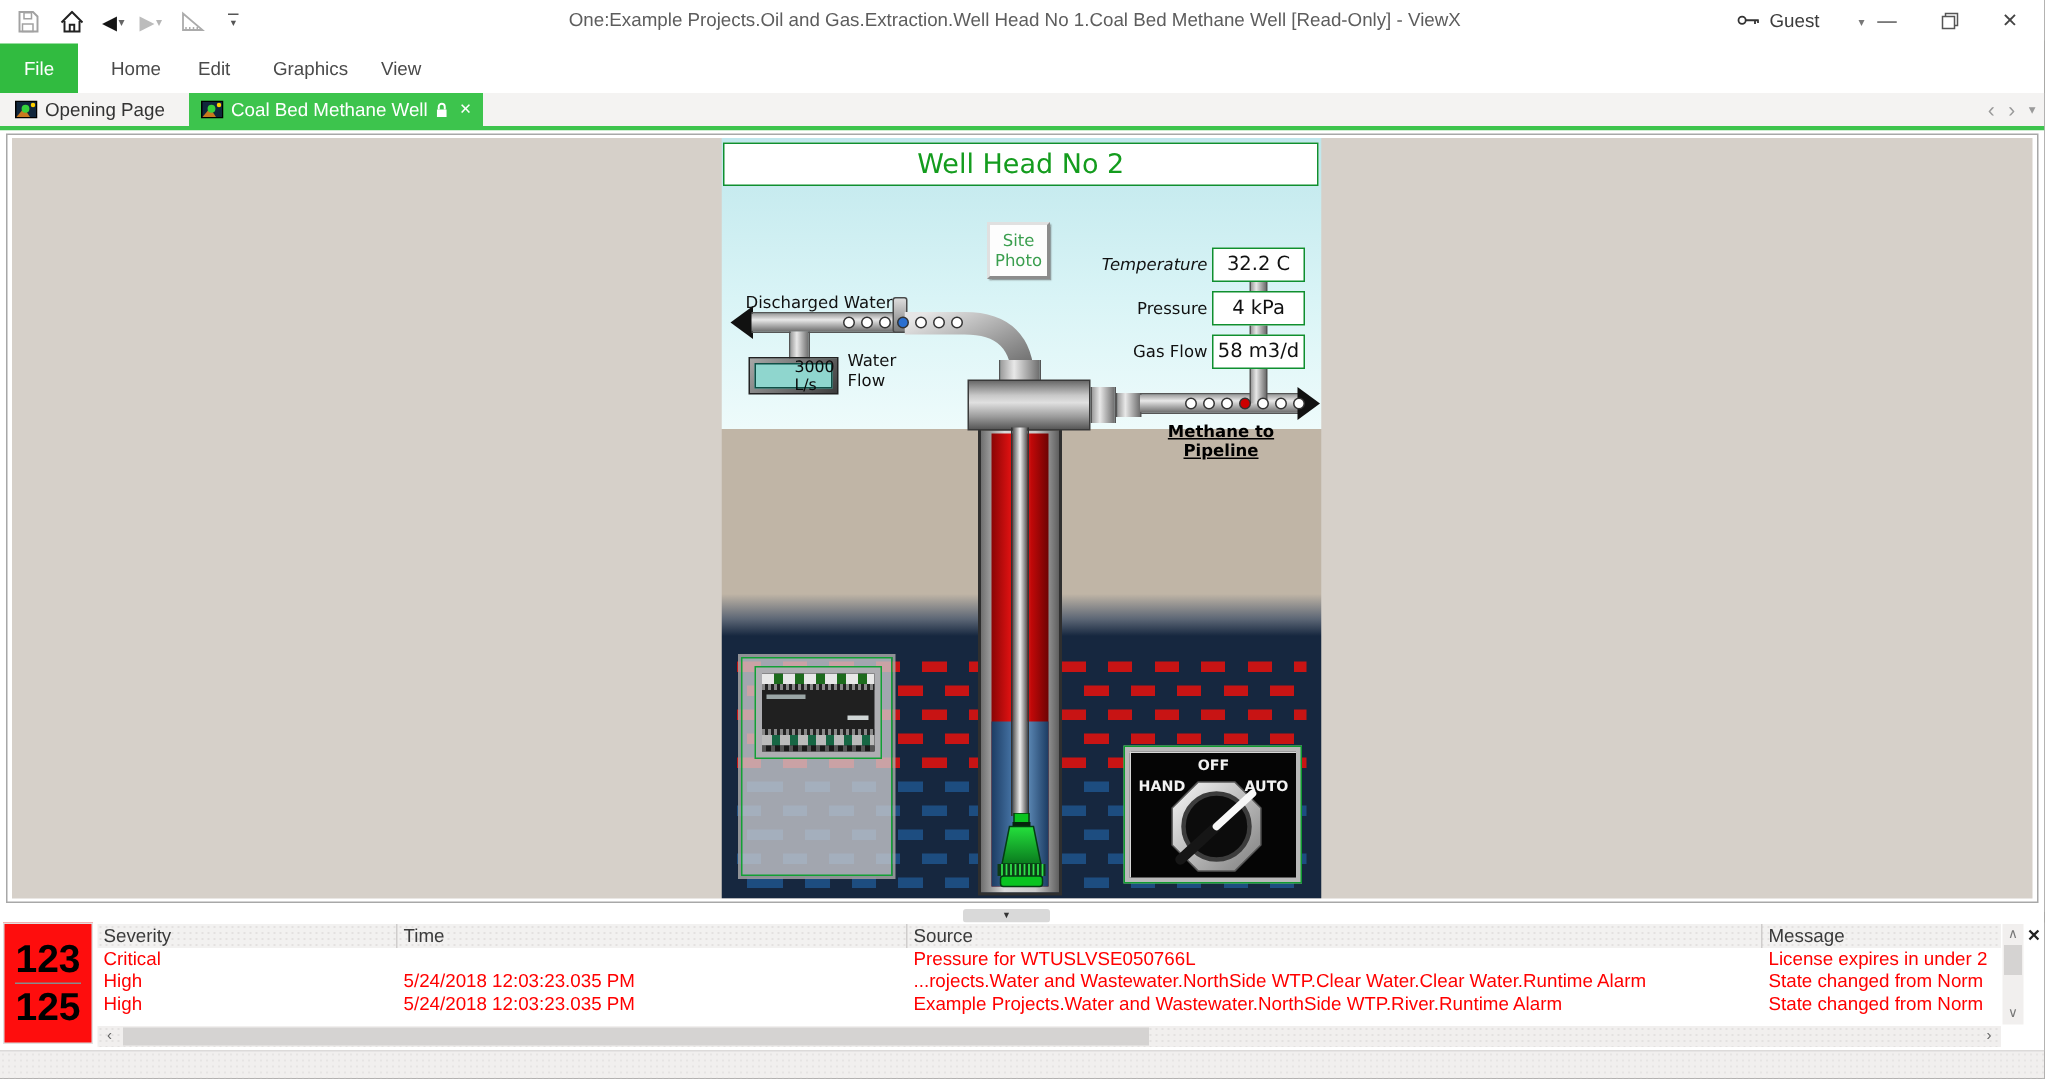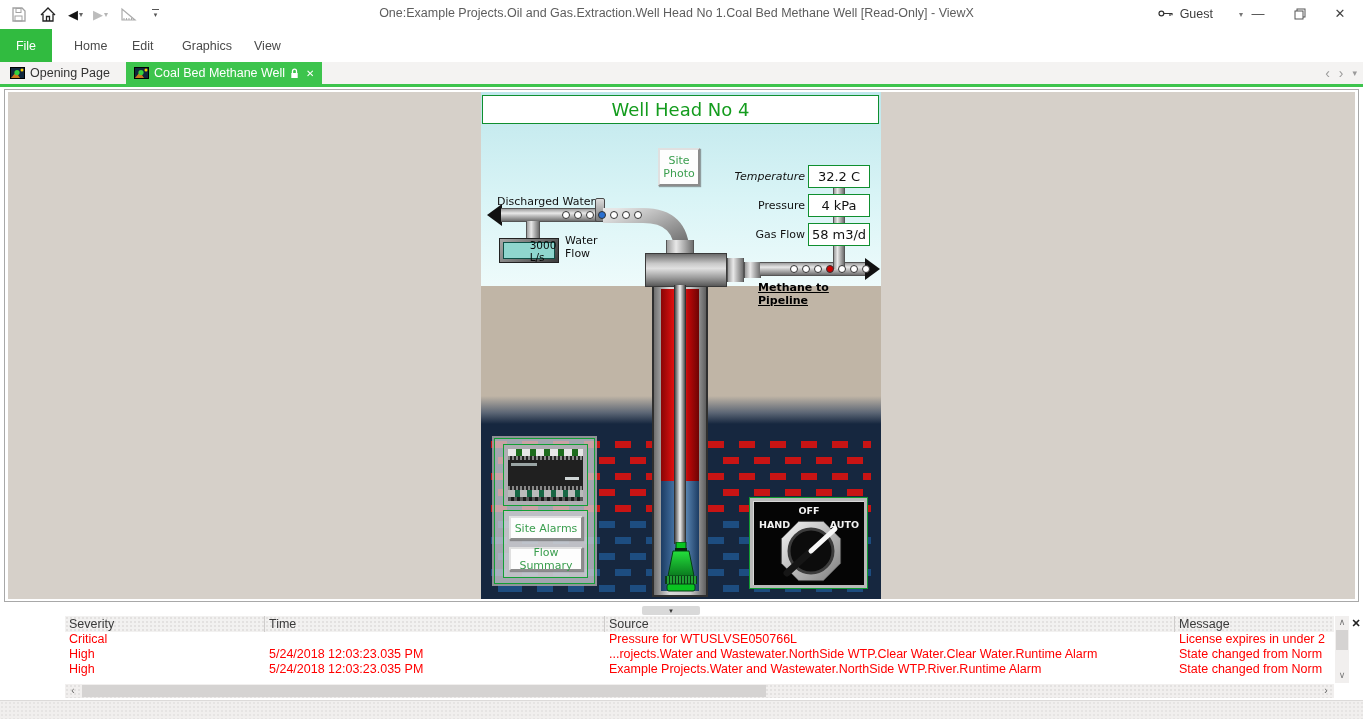--- a/index.html
+++ b/index.html
@@ -114,21 +114,21 @@
   #vpipe { position:absolute; left:352px; top:76px; width:12px; height:101px; z-index:3; }
   #dpipe { position:absolute; left:20px; top:116px; width:108px; height:14px; z-index:3; }
   #mpipe { position:absolute; left:279px; top:170px; width:107px; height:14px; z-index:3; }
   #gstub { position:absolute; left:45px; top:129px; width:14px; height:18px; z-index:3; }
   #gauge { position:absolute; left:18px; top:146px; width:60px; height:25px; z-index:4;
            background:linear-gradient(135deg,#a8a8a8,#3c3c3c); border:1px solid #222; }
   #gauge-inner { position:absolute; left:3px; top:3px; right:3px; bottom:3px; background:#8fd6ce;
                  border:1px solid #0f4f46; color:#0a0a0a; font-size:10.5px; display:flex;
                  align-items:center; justify-content:center; font-family:"DejaVu Sans", sans-serif;padding-left:28px;}
   #wf-label { left:84px; top:142px; width:44px; line-height:13px; }
-  #mlink { position:absolute; left:277px; top:189px; width:112px; text-align:left; font-size:11px;
+  #mlink { position:absolute; left:277px; top:189px; width:112px; text-align:center; font-size:11px;
            font-weight:bold; text-decoration:underline; color:#000; z-index:4; }
 
   #lpanel { position:absolute; left:13px; top:346px; width:101px; height:146px; z-index:2;
             background:rgba(203,203,206,.78); border:1px solid #12a035;
             box-shadow:0 0 0 2px rgba(165,165,165,.85); }
   #plc-frame { position:absolute; left:8px; top:5px; width:85px; height:62px; border:1px solid #12a035;
                background:#aeaeb2; }
   #plc { position:absolute; left:4px; top:4px; right:4px; bottom:4px; background:#202020; overflow:hidden; }
   .plc-strip { position:absolute; left:0; right:0; }
   #plc-s1 { top:0; height:7px; background:repeating-linear-gradient(90deg,#e8e8e8 0 8px,#1d6b1d 8px 14px); }
@@ -304,21 +304,21 @@
       <div class="dash-row dash-red offs" style="top:365px;"></div>
       <div class="dash-row dash-red" style="top:381px;"></div>
       <div class="dash-row dash-red offs" style="top:397px;"></div>
       <div class="dash-row dash-red" style="top:413px;"></div>
       <div class="dash-row dash-blue offs" style="top:429px;"></div>
       <div class="dash-row dash-blue" style="top:445px;"></div>
       <div class="dash-row dash-blue offs" style="top:461px;"></div>
       <div class="dash-row dash-blue" style="top:477px;"></div>
       <div class="dash-row dash-blue offs" style="top:493px;"></div>
 
-      <div id="g-titlebox">Well Head No 4</div>
+      <div id="g-titlebox">Well Head No 2</div>
 
       <div id="arrow-left"></div>
       <div id="dpipe" class="pipe-h"></div>
       <div class="dots" style="left:81px;top:119px;">
         <span class="dot"></span>
           <span class="dot"></span>
           <span class="dot"></span>
           <span class="dot b"></span>
           <span class="dot"></span>
           <span class="dot"></span>
@@ -394,24 +394,20 @@
         <div id="plc-frame">
           <div id="plc">
             <div class="plc-strip" id="plc-s1"></div>
             <div class="plc-strip" id="plc-s2"></div>
             <div id="plc-logo"></div>
             <div id="plc-tag"></div>
             <div class="plc-strip" id="plc-s3"></div>
             <div class="plc-strip" id="plc-s4"></div>
             <div class="plc-strip" id="plc-s5"></div>
           </div>
-        </div>
-        <div id="subpanel">
-          <div class="hmi-btn" id="btn-sitealarms">Site Alarms</div>
-          <div class="hmi-btn" id="btn-flowsummary">Flow Summary</div>
         </div>
       </div>
 
       <div id="hoa">
         <div id="hoa-inner">
           <div class="hoa-label" id="hoa-off">OFF</div>
           <div class="hoa-label" id="hoa-hand">HAND</div>
           <div class="hoa-label" id="hoa-auto">AUTO</div>
           <svg style="position:absolute;left:18px;top:13px;" width="78" height="72" viewBox="0 0 78 72">
             <defs>
@@ -428,20 +424,25 @@
         </div>
       </div>
     </div>
   </div>
 
   <div id="splitter">
     <span>▼</span>
   </div>
 
   <div id="banner">
+    <div id="counter">
+      <div class="counter-num">123</div>
+      <div id="counter-div"></div>
+      <div class="counter-num">125</div>
+    </div>
 
     <div id="alarm-header">
       <div class="hcell c0">Severity</div>
       <div class="hcell c1">Time</div>
       <div class="hcell c2">Source</div>
       <div class="hcell c3" style="border-right:none;">Message</div>
     </div>
 
     <div class="alarm-row" style="top:17px;">
       <div class="acell c0">Critical</div>

